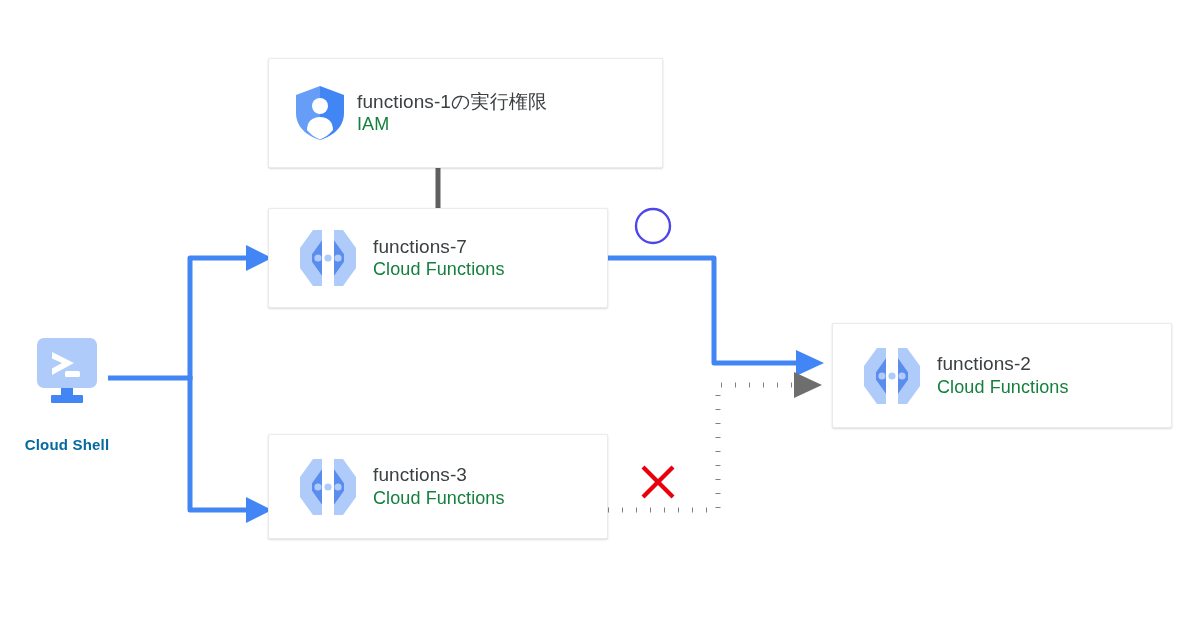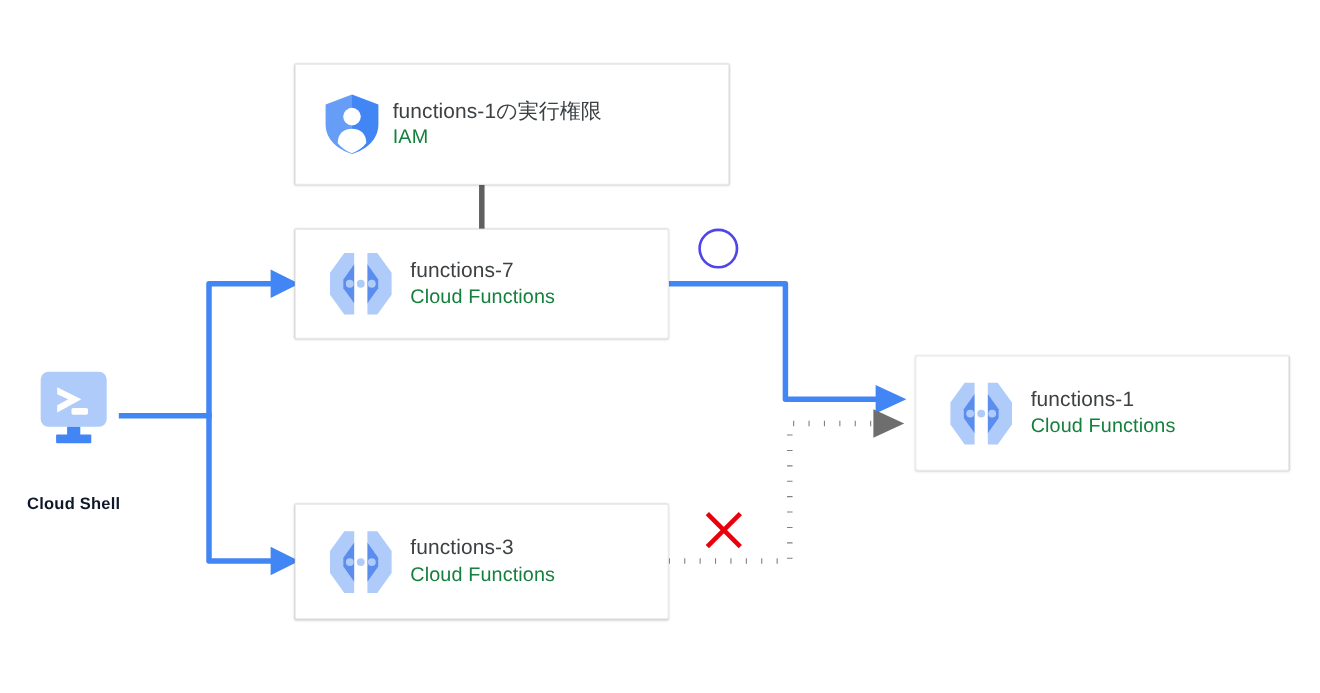--- a/index.html
+++ b/index.html
@@ -60,43 +60,43 @@
   .node .subtitle {
     font-size: 18px;
     color: #15803d;
     letter-spacing: 0.1px;
     white-space: nowrap;
     margin-top: 1px;
   }
 
   #node-iam      { left: 268px; top: 58px;  width: 395px; height: 110px; padding-left: 14px; }
   #node-func2    { left: 268px; top: 208px; width: 340px; height: 100px; padding-left: 14px; }
-  #node-func3    { left: 268px; top: 458px; width: 340px; height: 105px; padding-left: 14px; }
+  #node-func3    { left: 268px; top: 434px; width: 340px; height: 105px; padding-left: 14px; }
   #node-func1    { left: 832px; top: 323px; width: 340px; height: 105px; padding-left: 14px; }
 
   #node-iam .icon-wrap   { width: 74px; }
   #node-func2 .icon-wrap,
   #node-func3 .icon-wrap,
   #node-func1 .icon-wrap { width: 90px; }
 
   
   #node-shell {
     position: absolute;
     left: 8px;
     top: 330px;
     width: 118px;
     display: flex;
     flex-direction: column;
     align-items: center;
   }
   #node-shell .shell-label {
-    margin-top: 31px;
+    margin-top: 18px;
     font-size: 15px;
     font-weight: bold;
-    color: #0f172a;
+    color: #0369a1;
     letter-spacing: 0.2px;
     white-space: nowrap;
   }
 
   
   .annot { position: absolute; }
   #annot-ok { left: 633px; top: 206px; width: 40px; height: 40px; }
   #annot-ng { left: 637px; top: 461px; width: 42px; height: 42px; }
 </style>
 </head>
@@ -193,21 +193,21 @@
         <path d="M 26 4 L 17 4 L 4 22 L 4 42 L 17 60 L 26 60 L 26 50 L 16 36 L 16 28 L 26 14 Z" fill="#aecbfa"></path>
         <path d="M 16 28 L 16 36 L 26 50 L 26 14 Z" fill="#5b8def"></path>
         <path d="M 38 4 L 47 4 L 60 22 L 60 42 L 47 60 L 38 60 L 38 50 L 48 36 L 48 28 L 38 14 Z" fill="#aecbfa"></path>
         <path d="M 48 28 L 48 36 L 38 50 L 38 14 Z" fill="#5b8def"></path>
         <circle cx="22" cy="32" r="3.6" fill="#aecbfa"></circle>
         <circle cx="32" cy="32" r="3.6" fill="#aecbfa"></circle>
         <circle cx="42" cy="32" r="3.6" fill="#aecbfa"></circle>
       </svg>
     </span>
     <span class="labels">
-      <span class="title">functions-1</span>
+      <span class="title">functions-2</span>
       <span class="subtitle">Cloud Functions</span>
     </span>
   </div>
 
   <div id="annot-ok" class="annot">
     <svg width="40" height="40" viewBox="0 0 40 40" xmlns="http://www.w3.org/2000/svg">
       <circle cx="20" cy="20" r="17" fill="none" stroke="#4f46e8" stroke-width="2.4"></circle>
     </svg>
   </div>
 

